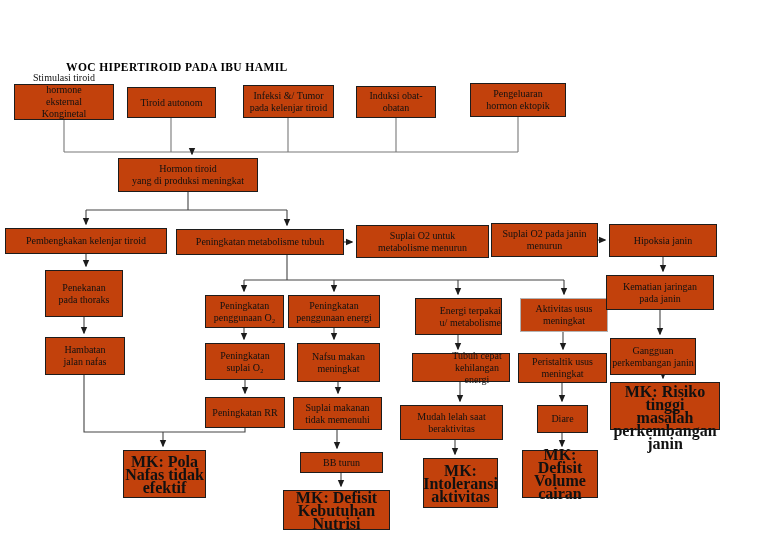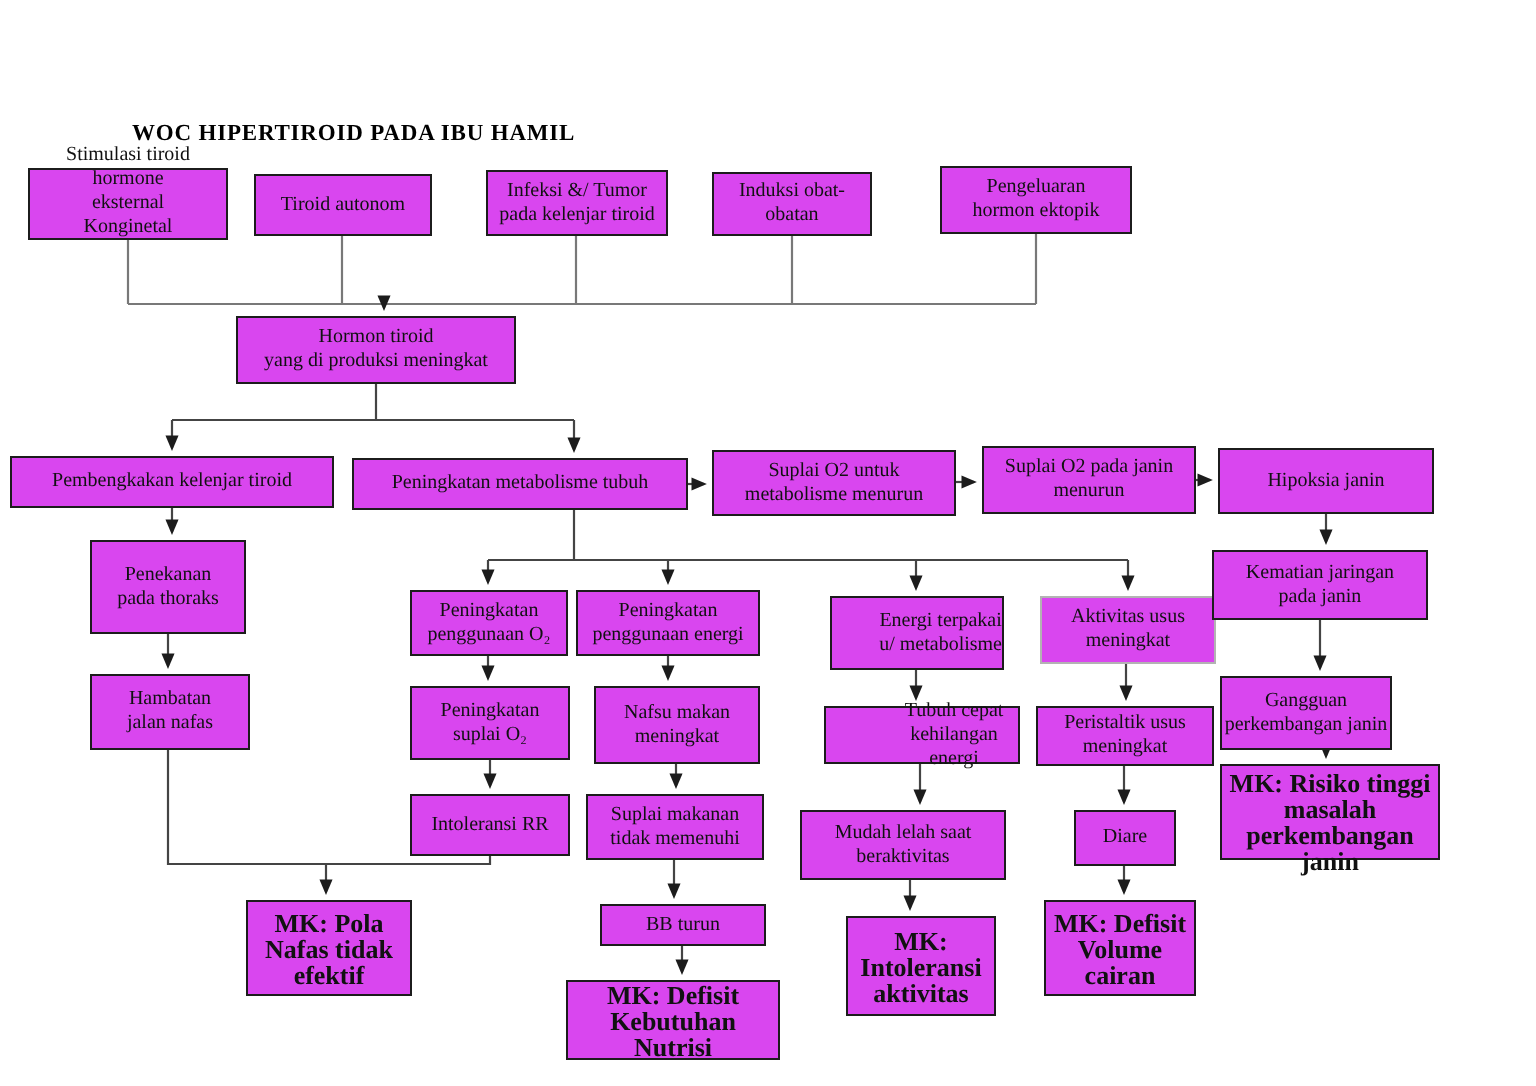--- a/index.html
+++ b/index.html
@@ -1,25 +1,25 @@
 <!DOCTYPE html>
 <html><head>
 <meta charset="utf-8">
 <style>
   html,body{margin:0;padding:0;background:#ffffff;}
   .page{position:relative;width:768px;height:543px;background:#ffffff;overflow:hidden;
         font-family:"Liberation Serif",serif;}
   .title{position:absolute;left:66px;top:61px;font-weight:700;font-size:11.5px;
          letter-spacing:.4px;color:#000;}
   .connectors{position:absolute;left:0;top:0;z-index:1;}
-  .node{position:absolute;z-index:2;border:1.5px solid #1c1c1c;background:#d946ef;
+  .node{position:absolute;z-index:2;border:1.5px solid #1c1c1c;background:#c2410c;
         box-sizing:border-box;display:flex;align-items:center;justify-content:center;
         text-align:center;font-size:10px;line-height:12px;color:#111;}
   .node .lbl{white-space:pre-line;display:block;}
-  .node.mk{font-weight:700;border-width:1.8px;font-size:13px;line-height:13px;}
+  .node.mk{font-weight:700;border-width:1.8px;font-size:16px;line-height:13px;}
   .node.light{border-color:#b3b3b3;border-width:1.2px;}
   .node.top-overflow{align-items:flex-start;}
   .node.top-overflow .lbl{margin-top:-13px;}
   .node.bottom-overflow{align-items:flex-start;overflow:visible;}
   .node.bottom-overflow .lbl{margin-top:2px;}
 </style>
 </head>
 <body>
 
 <div class="page">
@@ -105,21 +105,21 @@
     <span class="lbl">Hormon tiroid
 yang di produksi meningkat</span>
     </div>
 
   <div class="node" style="left:5px;top:228px;width:162px;height:26px;">
     <span class="lbl">Pembengkakan kelenjar tiroid</span>
     </div>
   <div class="node" style="left:176px;top:229px;width:168px;height:26px;">
     <span class="lbl">Peningkatan metabolisme tubuh</span>
     </div>
-  <div class="node" style="left:356px;top:225px;width:122px;height:33px;">
+  <div class="node" style="left:356px;top:225px;width:133px;height:33px;">
     <span class="lbl">Suplai O2 untuk
 metabolisme menurun</span>
     </div>
   <div class="node" style="left:491px;top:223px;width:107px;height:34px;">
     <span class="lbl">Suplai O2 pada janin
 menurun</span>
     </div>
   <div class="node" style="left:609px;top:224px;width:108px;height:33px;">
     <span class="lbl">Hipoksia janin</span>
     </div>
@@ -140,21 +140,21 @@
 
   <div class="node" style="left:205px;top:295px;width:79px;height:33px;">
     <span class="lbl">Peningkatan
 penggunaan O₂</span>
     </div>
   <div class="node" style="left:205px;top:343px;width:80px;height:37px;">
     <span class="lbl">Peningkatan
 suplai O₂</span>
     </div>
   <div class="node" style="left:205px;top:397px;width:80px;height:31px;">
-    <span class="lbl">Intoleransi RR</span>
+    <span class="lbl">Peningkatan RR</span>
     </div>
 
   <div class="node" style="left:288px;top:295px;width:92px;height:33px;">
     <span class="lbl">Peningkatan
 penggunaan energi</span>
     </div>
   <div class="node" style="left:297px;top:343px;width:83px;height:39px;">
     <span class="lbl">Nafsu makan
 meningkat</span>
     </div>

